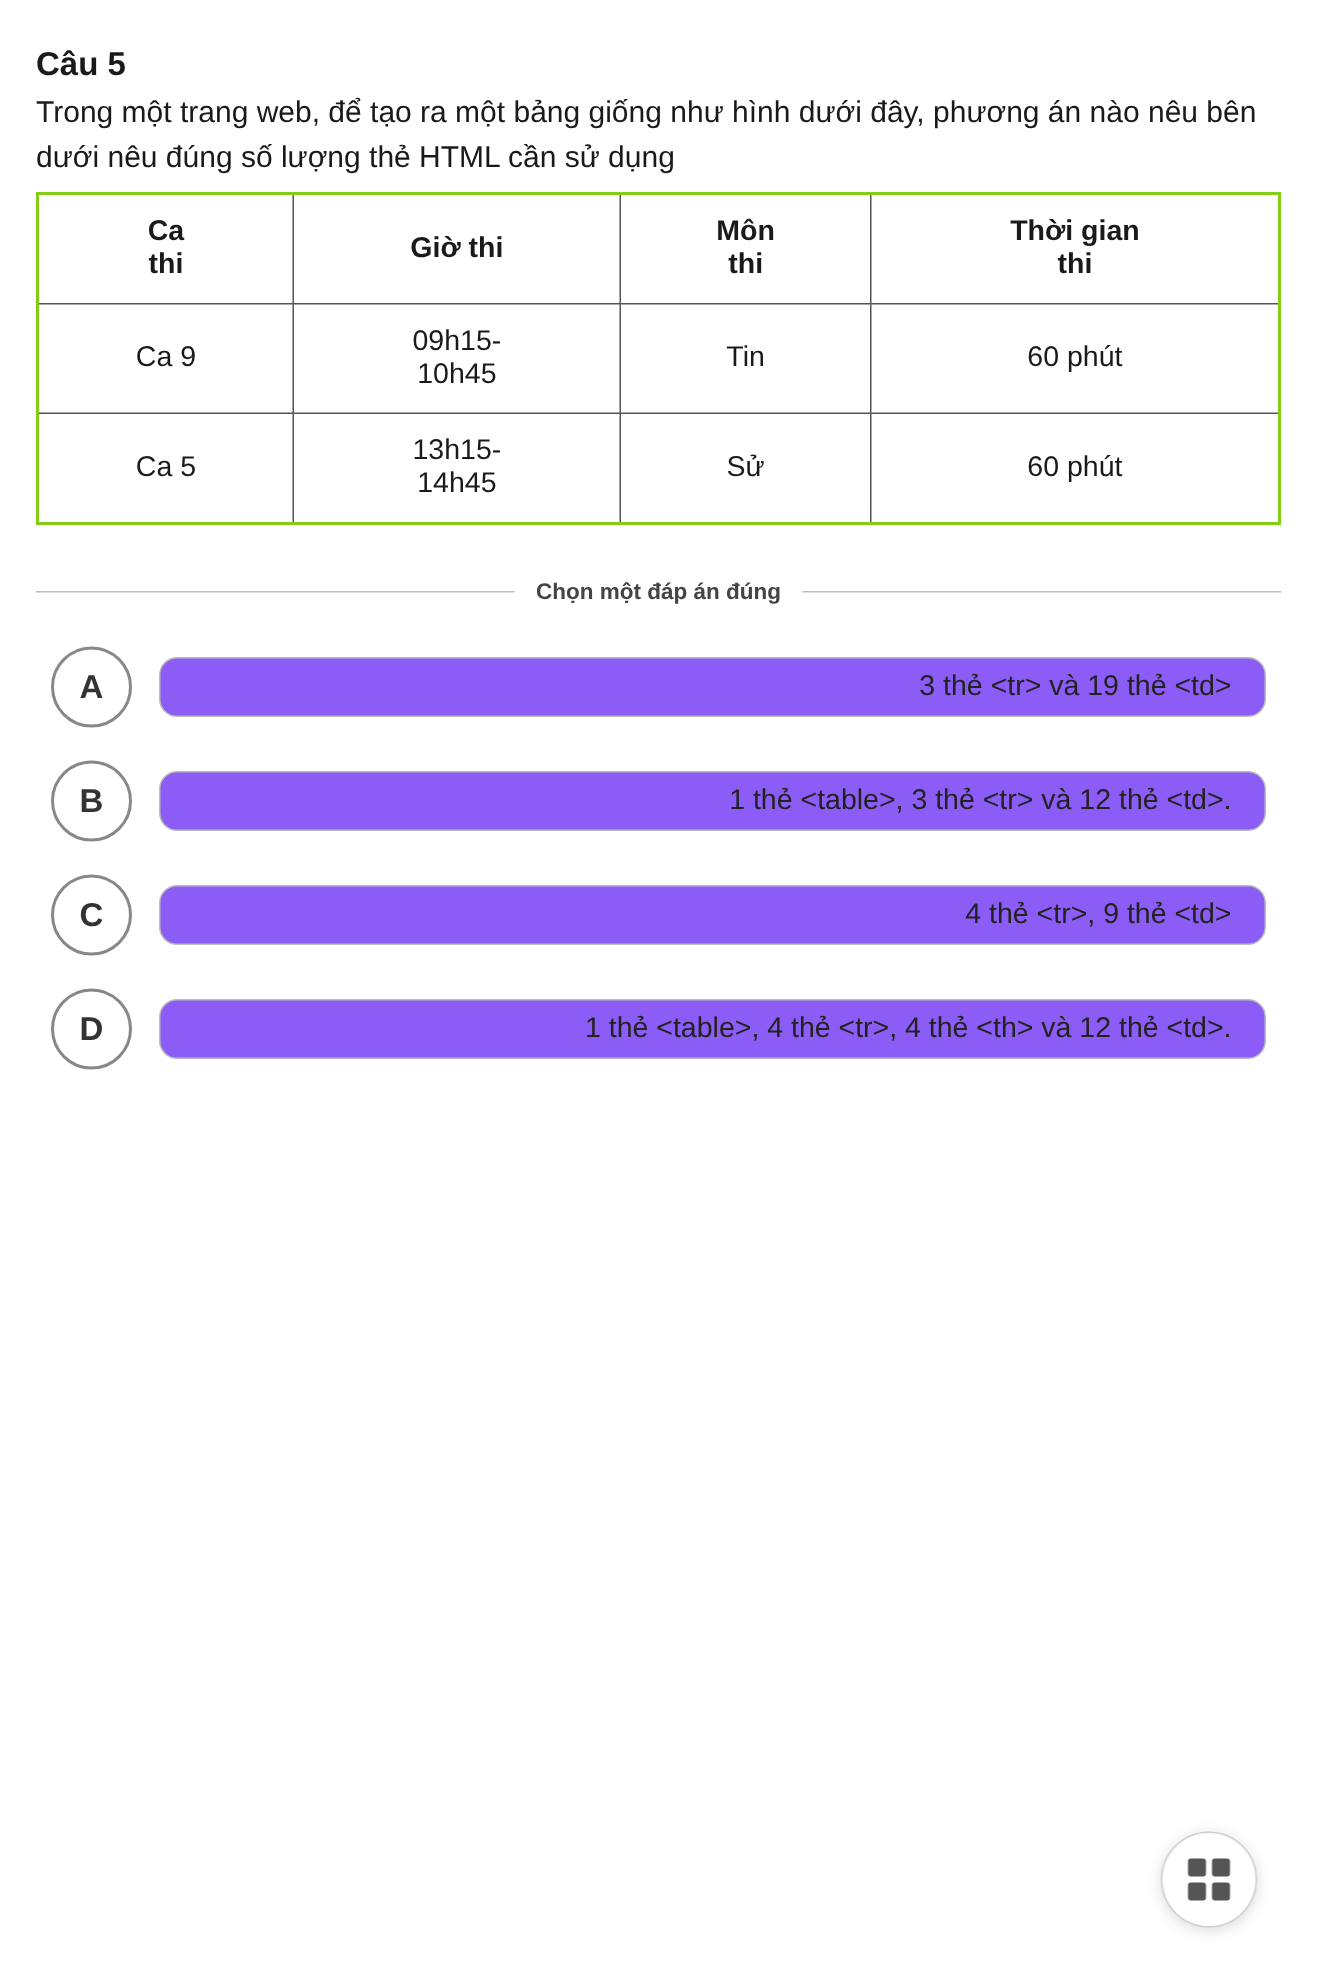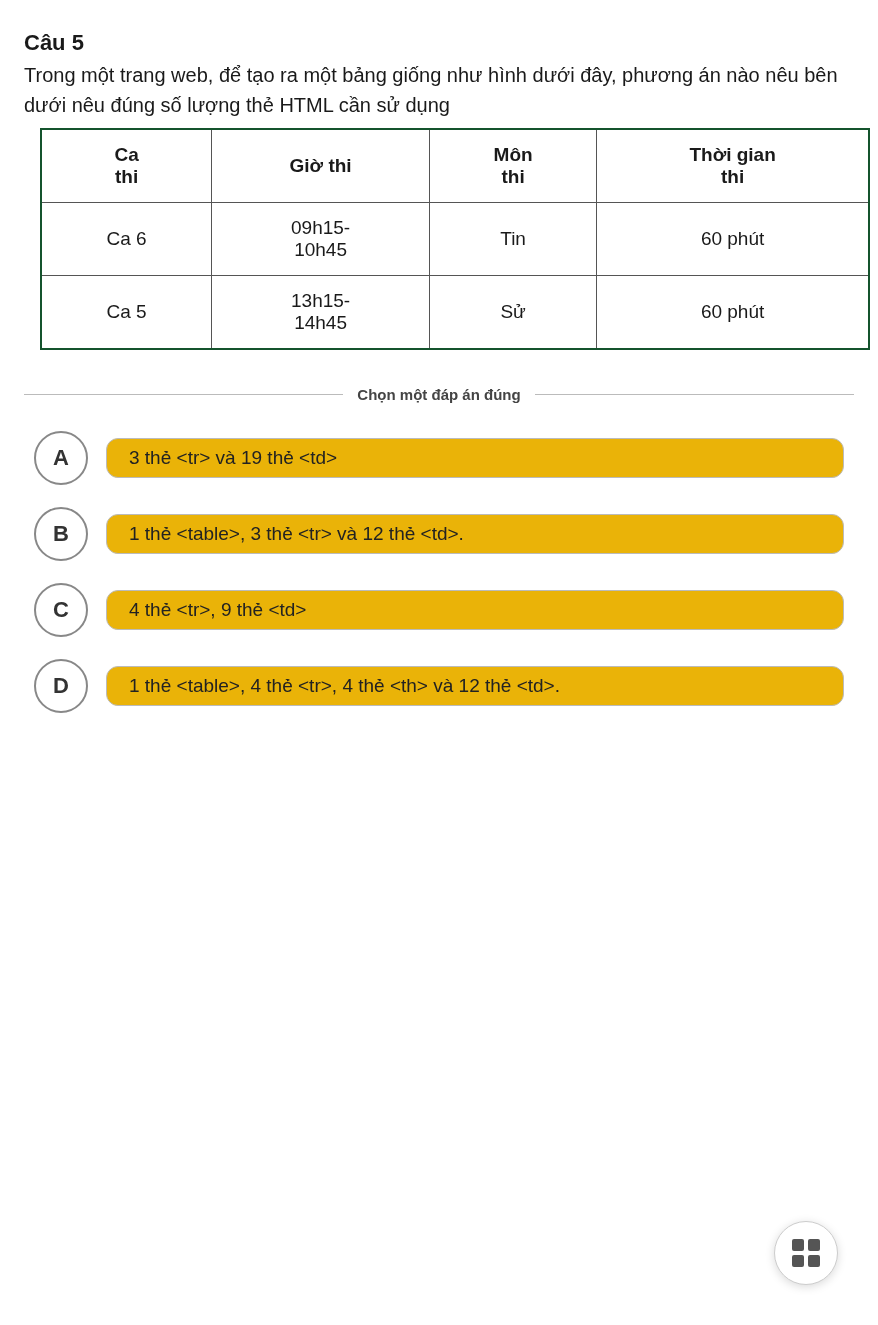--- a/index.html
+++ b/index.html
@@ -18,22 +18,21 @@
     }
     .question-text {
       font-size: 20px;
       line-height: 1.5;
       margin-bottom: 8px;
     }
     .exam-table {
       border-collapse: collapse;
       width: 100%;
       margin-bottom: 36px;
-      border: 2px solid #14532d;
-      margin-left: 16px;
+      border: 2px solid #84cc16;
     }
     .exam-table th, .exam-table td {
       border: 1.5px solid #555;
       padding: 14px 18px;
       font-size: 19px;
       vertical-align: middle;
     }
     .exam-table th {
       font-weight: bold;
       background: #fff;
@@ -85,21 +84,22 @@
       flex-shrink: 0;
       background: #fff;
     }
     .option-box {
       border: 1.5px solid #bbb;
       border-radius: 12px;
       padding: 8px 22px;
       font-size: 19px;
       color: #222;
       flex: 1;
-      background: #eab308;
+      background: #8b5cf6;
+      text-align: right;
     }
     .fab-button {
       position: fixed;
       bottom: 40px;
       right: 40px;
       width: 64px;
       height: 64px;
       border-radius: 50%;
       background: #fff;
       border: 1.5px solid #ccc;
@@ -132,21 +132,21 @@
   <thead>
     <tr>
       <th>Ca<br>thi</th>
       <th>Giờ thi</th>
       <th>Môn<br>thi</th>
       <th>Thời gian<br>thi</th>
     </tr>
   </thead>
   <tbody>
     <tr>
-      <td>Ca 6</td>
+      <td>Ca 9</td>
       <td>09h15-<br>10h45</td>
       <td>Tin</td>
       <td>60 phút</td>
     </tr>
     <tr>
       <td>Ca 5</td>
       <td>13h15-<br>14h45</td>
       <td>Sử</td>
       <td>60 phút</td>
     </tr>

